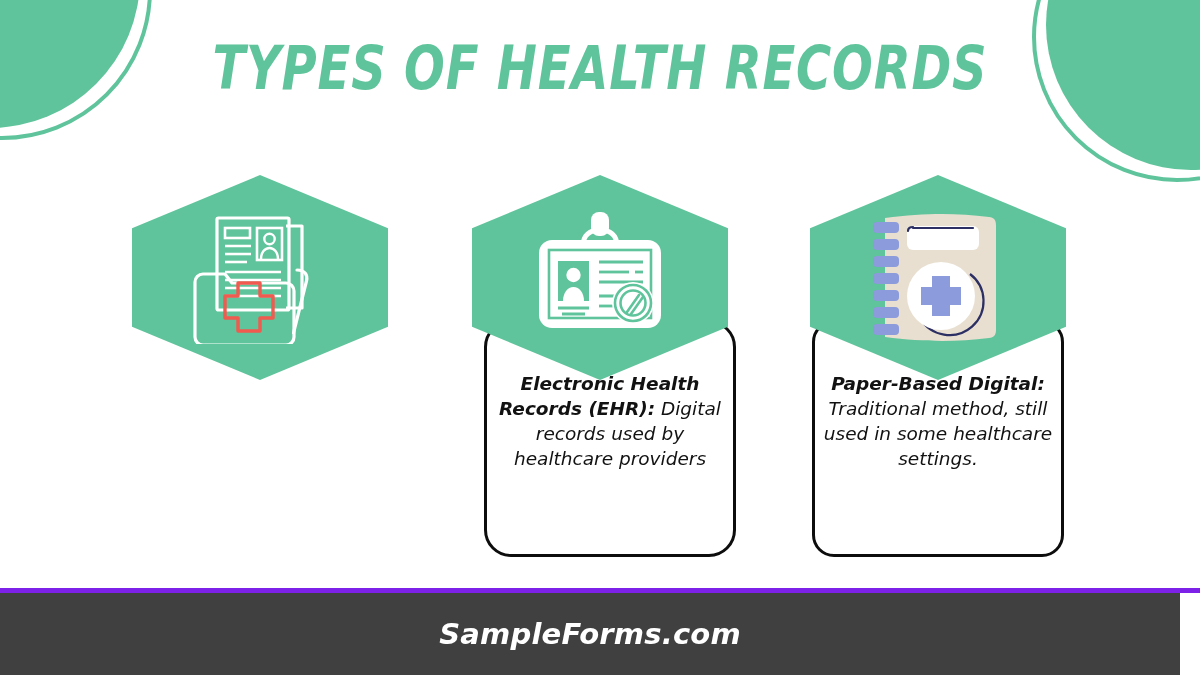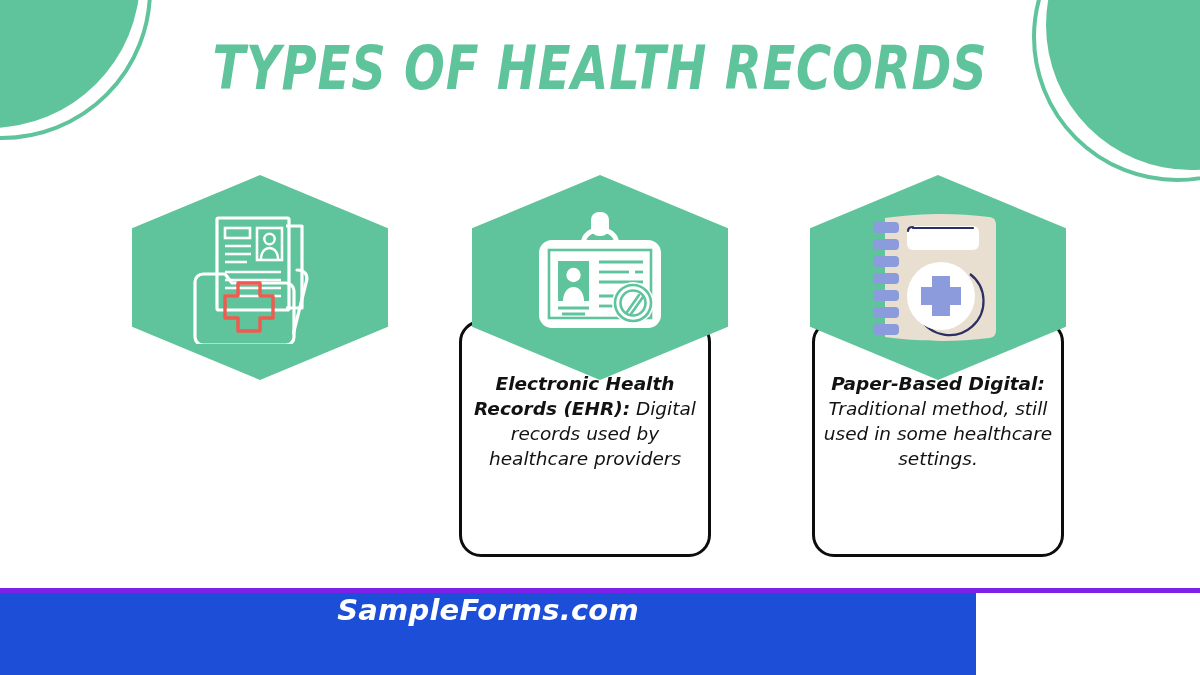--- a/index.html
+++ b/index.html
@@ -75,21 +75,21 @@
     position: absolute;
     top: 155px;
     width: 252px;
     height: 237px;
     border: 3px solid #0d0d0d;
     border-radius: 22px;
     background: #ffffff;
     box-sizing: border-box;
   }
   .card.c1 { left: 134px; }
-  .card.c2 { left: 459px; }
+  .card.c2 { left: 484px; border-radius: 27px; }
   .card.c3 { left: 812px; }
 
   .hex {
     position: absolute;
     top: 10px;
     width: 256px;
     height: 205px;
     background: #5fc49b;
     -webkit-clip-path: polygon(50% 0%, 100% 26%, 100% 74%, 50% 100%, 0% 74%, 0% 26%);
     clip-path: polygon(50% 0%, 100% 26%, 100% 74%, 50% 100%, 0% 74%, 0% 26%);
@@ -125,24 +125,24 @@
   
   #footer-rule {
     position: absolute;
     left: 0; top: 588px;
     width: 1200px; height: 5px;
     background: #7d21e8;
   }
   #footer-band {
     position: absolute;
     left: 0; top: 593px;
-    width: 976px; height: 82px;
-    background: #1d4ed8;
+    width: 1180px; height: 82px;
+    background: #404040;
     display: flex;
-    align-items: flex-start;
+    align-items: center;
     justify-content: center;
   }
   #footer-text {
     font-family: "DejaVu Sans", sans-serif;
     font-weight: bold;
     font-size: 29px;
     color: #ffffff;
     letter-spacing: 0.2px;
   }
 </style>

